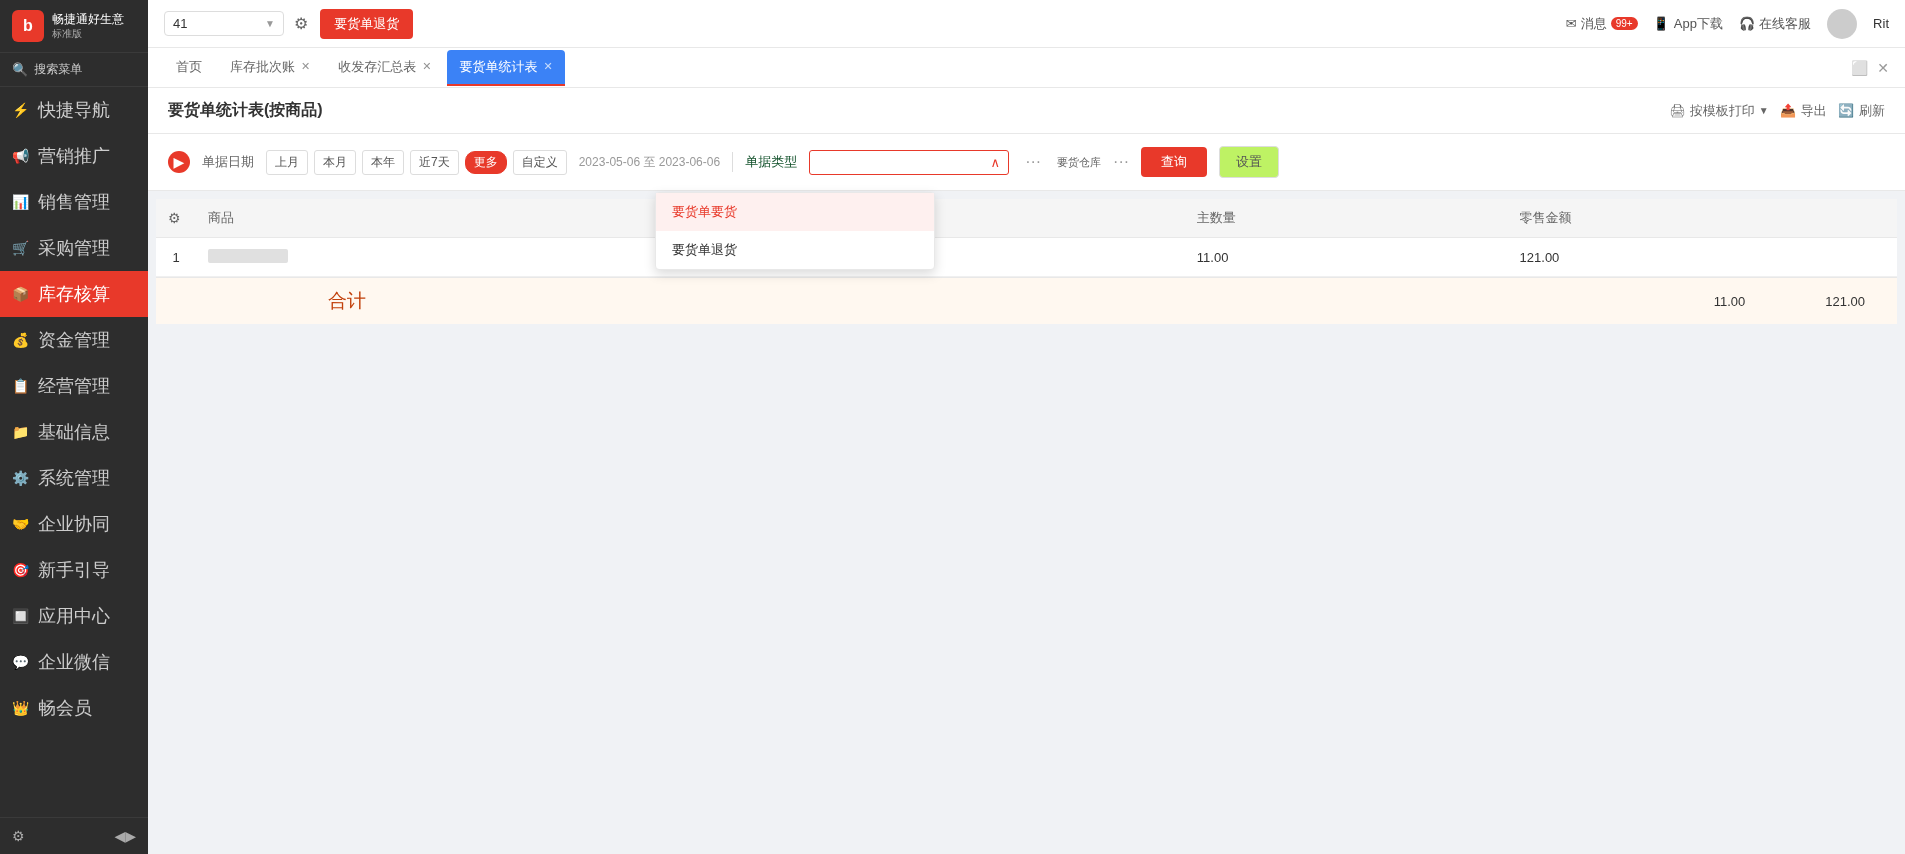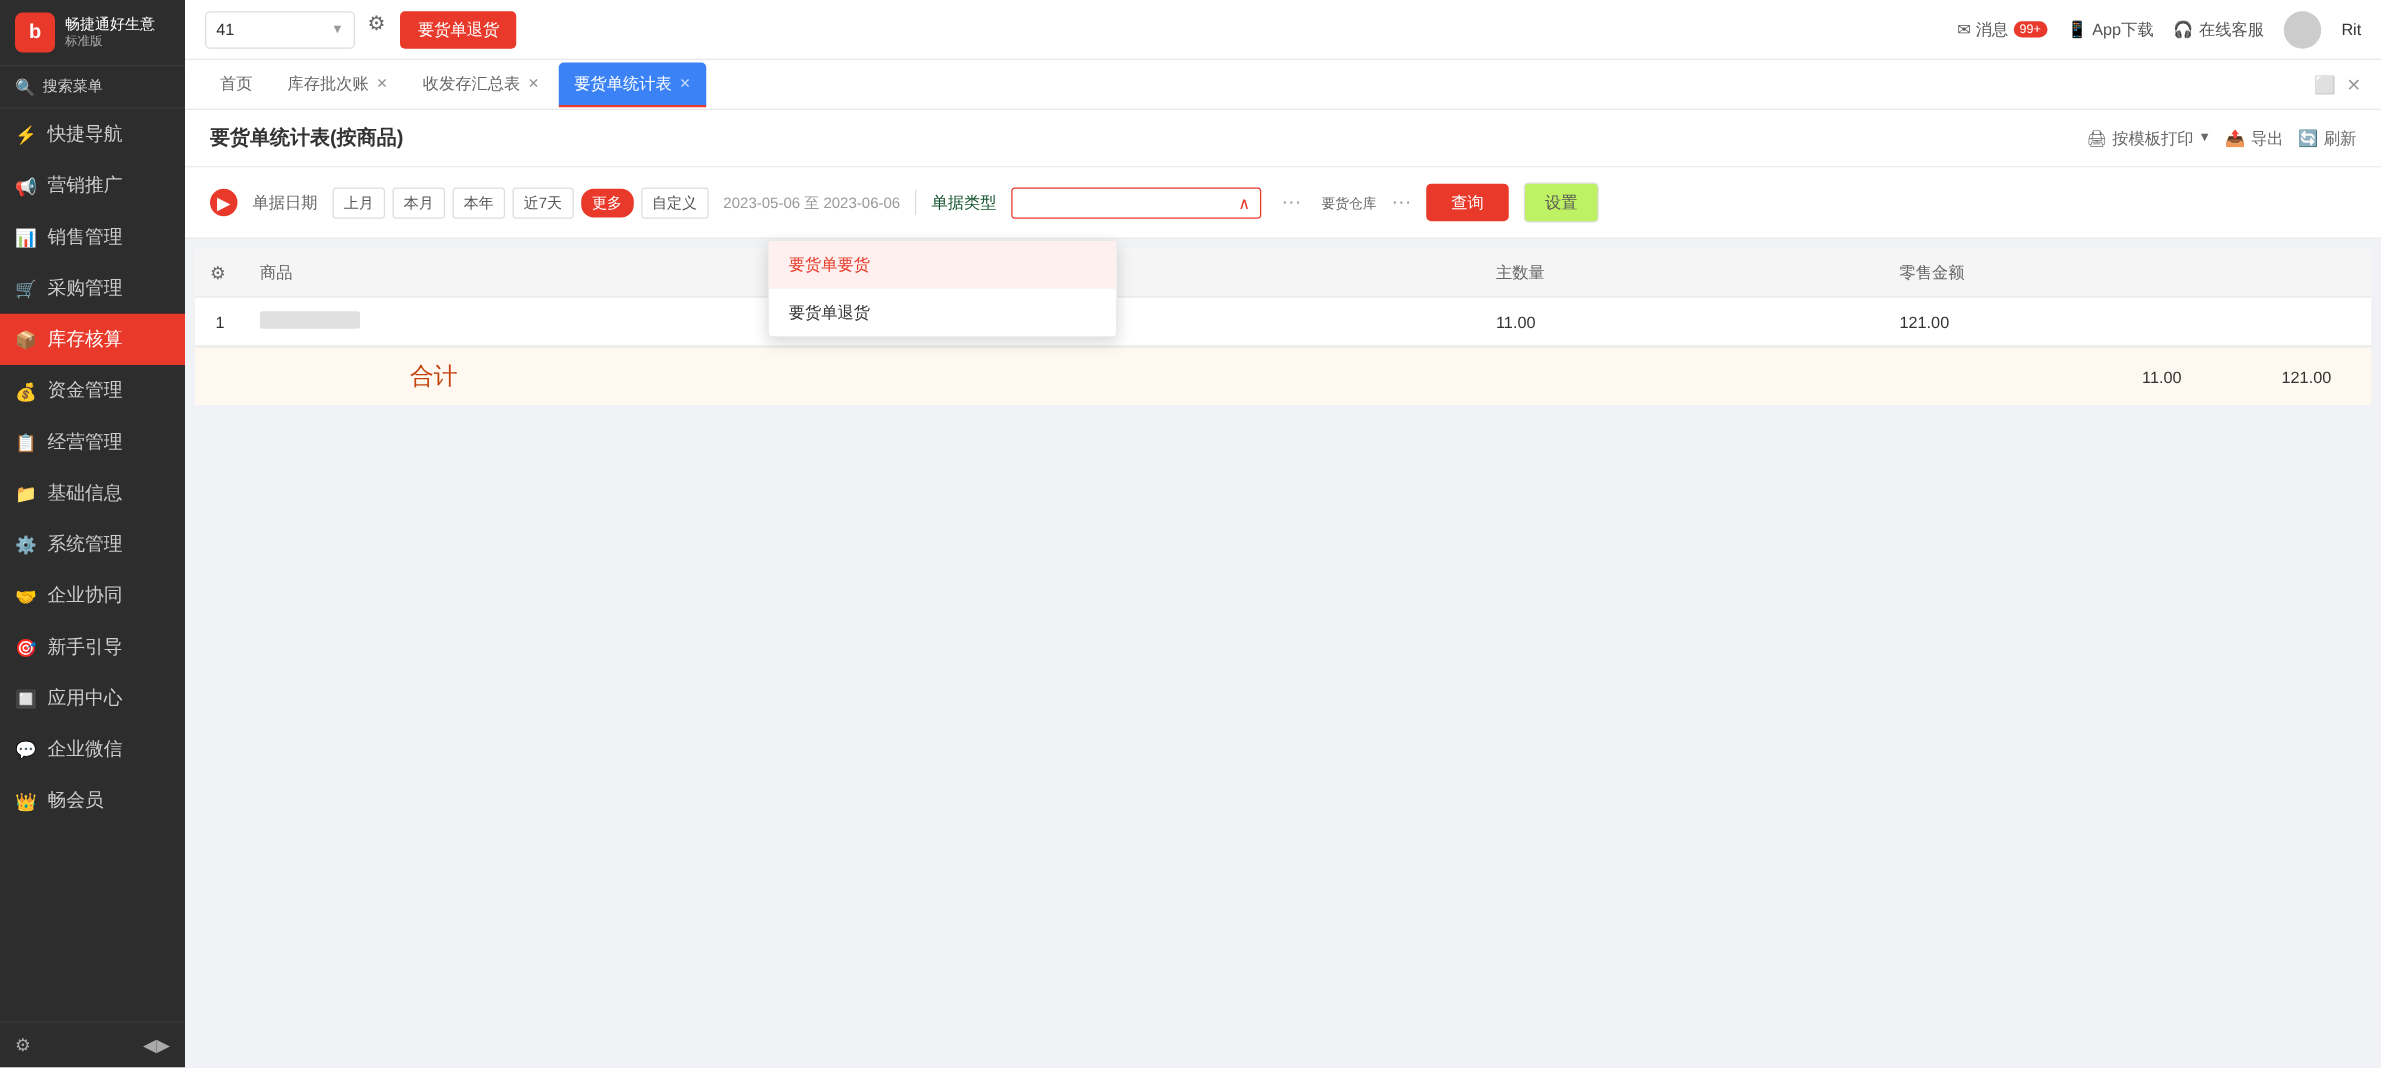--- a/index.html
+++ b/index.html
@@ -55,21 +55,21 @@
       display: flex;
       align-items: center;
       padding: 11px 12px;
       color: #ccc;
       cursor: pointer;
       font-size: 13px;
       transition: background 0.2s;
     }
     .nav-item.active { background: #e8392a; color: white; }
     .nav-item .nav-icon { width: 18px; margin-right: 8px; text-align: center; font-size: 14px; }
-    .nav-item .nav-label { font-size: 15px; }
+    .nav-item .nav-label { font-size: 18px; }
 
     .sidebar-bottom {
       display: flex;
       align-items: center;
       padding: 10px 12px;
       border-top: 1px solid #3a3a3a;
       justify-content: space-between;
     }
     .sidebar-bottom-btn {
       color: #aaa;
@@ -90,20 +90,21 @@
       background: white;
       display: flex;
       align-items: center;
       padding: 0 16px;
       height: 48px;
       border-bottom: 1px solid #e8e8e8;
       flex-shrink: 0;
     }
     .topbar-left {
       display: flex;
+      align-items: center;
       flex: 1;
     }
     .store-selector {
       display: flex;
       align-items: center;
       border: 1px solid #ddd;
       border-radius: 4px;
       padding: 4px 8px;
       margin-right: 10px;
       cursor: pointer;
@@ -346,21 +347,21 @@
       padding: 6px 16px;
       cursor: pointer;
       font-size: 13px;
       color: #555;
     }
 
     
     .dropdown-popup {
       position: absolute;
       top: 100%;
-      left: 466px;
+      left: 507px;
       background: white;
       border: 1px solid #e8e8e8;
       border-radius: 4px;
       box-shadow: 0 4px 12px rgba(0,0,0,0.15);
       z-index: 100;
       min-width: 280px;
       margin-top: 2px;
     }
     .dropdown-item {
       padding: 10px 16px;

